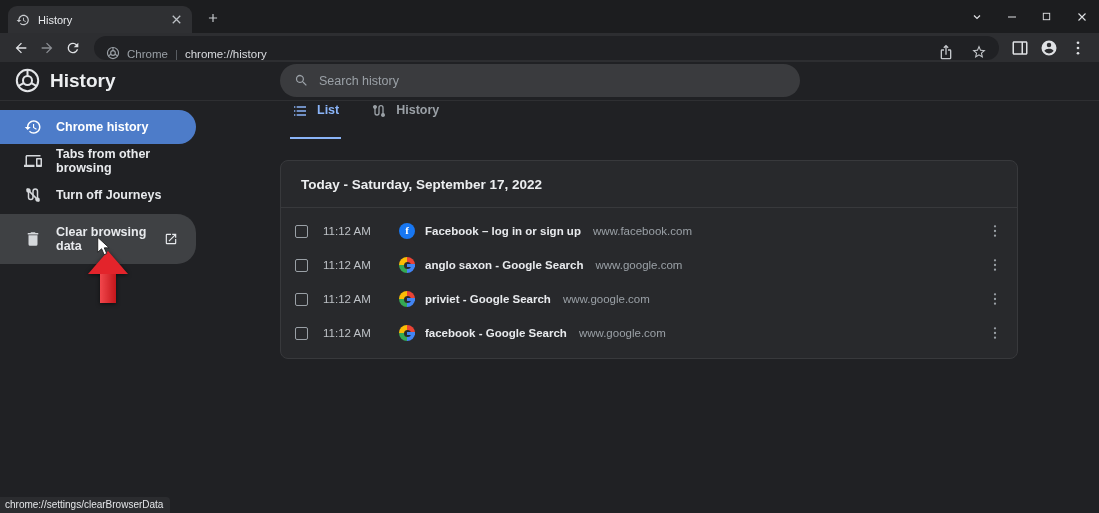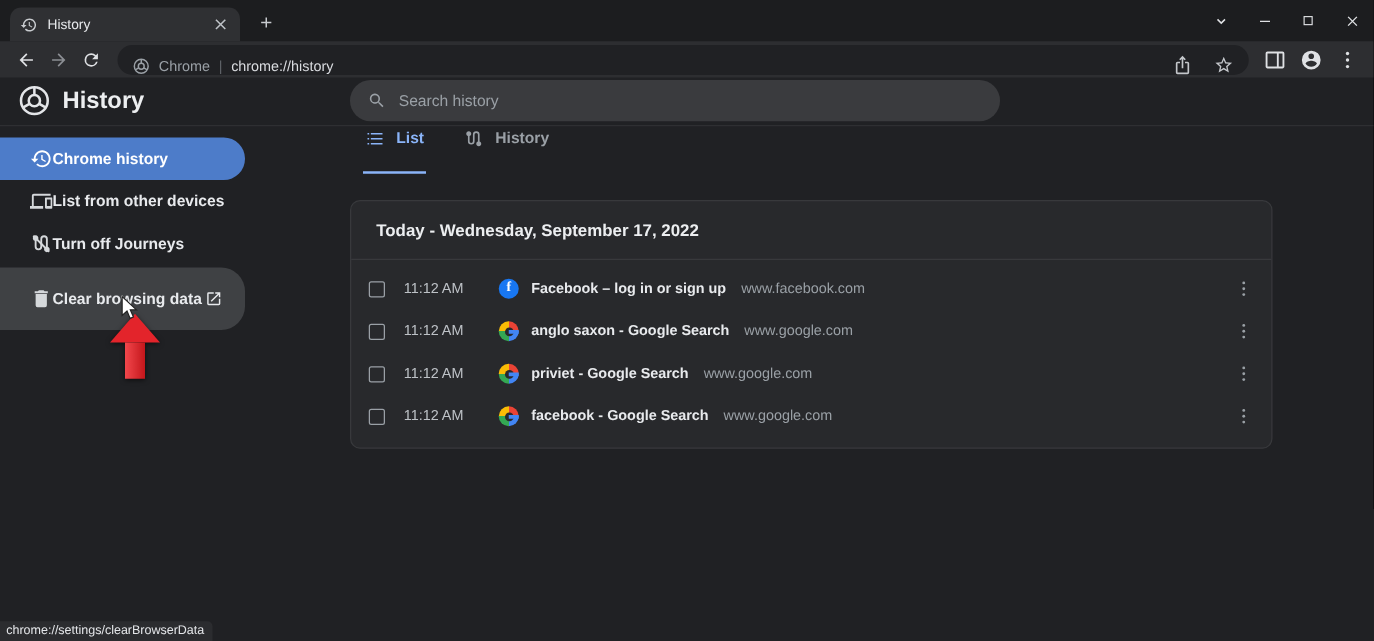--- a/index.html
+++ b/index.html
@@ -46,21 +46,21 @@
   .app-logo { position:absolute; left:14px; top:5px; width:27px; height:27px; color:#e3e5e8; }
   .app-title { position:absolute; left:50px; top:8px; font-size:19px; font-weight:600; color:#eceef0; }
   .searchbox { position:absolute; left:280px; top:2px; width:520px; height:33px; background:#3a3b3e;
                border-radius:17px; display:flex; align-items:center; gap:10px; padding:0 14px;justify-content:center; }
   .search-icon { width:15px; height:15px; color:#9aa0a6; flex:none; }
   .searchbox input { flex:1; background:transparent; border:0; outline:0; color:#e8eaed; font-size:12.5px; font-family:inherit; }
   .searchbox input::placeholder { color:#9aa0a6; }
 
   
   .sidebar { position:absolute; left:0; top:101px; width:256px; }
-  .side-item { width:196px; height:34px; display:flex; align-items:center; padding-left:24px;
+  .side-item { width:196px; height:34px; display:flex; align-items:center; gap:14px; padding-left:24px;
                border-radius:0 17px 17px 0; font-size:12.5px; font-weight:600; color:#e8eaed; cursor:default; }
   .side-item:first-child { margin-top:9px; }
   .side-item.selected { background:#4d7cc9; color:#fff; }
   .side-item.selected .sicon { color:#fff; }
   .side-item.hovered { background:#3f4144; height:50px; margin-top:2px; border-radius:0 19px 19px 0; }
   .sicon { width:18px; height:18px; color:#d5d8db; flex:none; }
   .ext-icon { width:14px; height:14px; color:#e8eaed; margin-left:auto; margin-right:18px; flex:none; }
 
   
   .view-tabs { position:absolute; left:290px; top:103px; height:36px; display:flex; gap:28px; align-items:stretch; }
@@ -239,21 +239,21 @@
           </svg>
       </span>
       <span>Chrome history</span>
     </div>
     <div class="side-item">
       <span class="sicon">
         <svg viewBox="0 0 24 24">
             <path fill="currentColor" d="M4 6h18V4H4c-1.1 0-2 .9-2 2v11H0v3h14v-3H4V6zm19 2h-6c-.55 0-1 .45-1 1v10c0 .55.45 1 1 1h6c.55 0 1-.45 1-1V9c0-.55-.45-1-1-1zm-1 9h-4v-7h4v7z"></path>
           </svg>
       </span>
-      <span>List from other devices</span>
+      <span>Tabs from other browsing</span>
     </div>
     <div class="side-item">
       <span class="sicon">
         <svg viewBox="0 0 24 24">
             <path fill="currentColor" d="M19 15.18V7a4 4 0 0 0-8 0v8a2 2 0 1 1-4 0V8.82a3 3 0 1 0-2 0V15a4 4 0 0 0 8 0V7a2 2 0 1 1 4 0v8.18a3 3 0 1 0 2 0z"></path>
             <path stroke="currentColor" stroke-width="2" fill="none" d="M3.5 3.5l17 17"></path>
           </svg>
       </span>
       <span>Turn off Journeys</span>
     </div>
@@ -285,21 +285,21 @@
       <span class="vtab-icon">
         <svg viewBox="0 0 24 24">
             <path fill="currentColor" d="M19 15.18V7a4 4 0 0 0-8 0v8a2 2 0 1 1-4 0V8.82a3 3 0 1 0-2 0V15a4 4 0 0 0 8 0V7a2 2 0 1 1 4 0v8.18a3 3 0 1 0 2 0z"></path>
           </svg>
       </span>
       <span>History</span>
     </div>
   </div>
 
   <div class="card">
-    <div class="card-header">Today - Wednesday, September 17, 2022</div>
+    <div class="card-header">Today - Saturday, September 17, 2022</div>
     <div class="rows">
 
       <div class="row">
         <span class="cb"></span>
         <span class="time">11:12 AM</span>
         <span class="fav fav-fb"></span>
         <span class="rtitle">Facebook – log in or sign up</span>
         <span class="rdomain">www.facebook.com</span>
         <span class="more">
           <svg viewBox="0 0 24 24">

